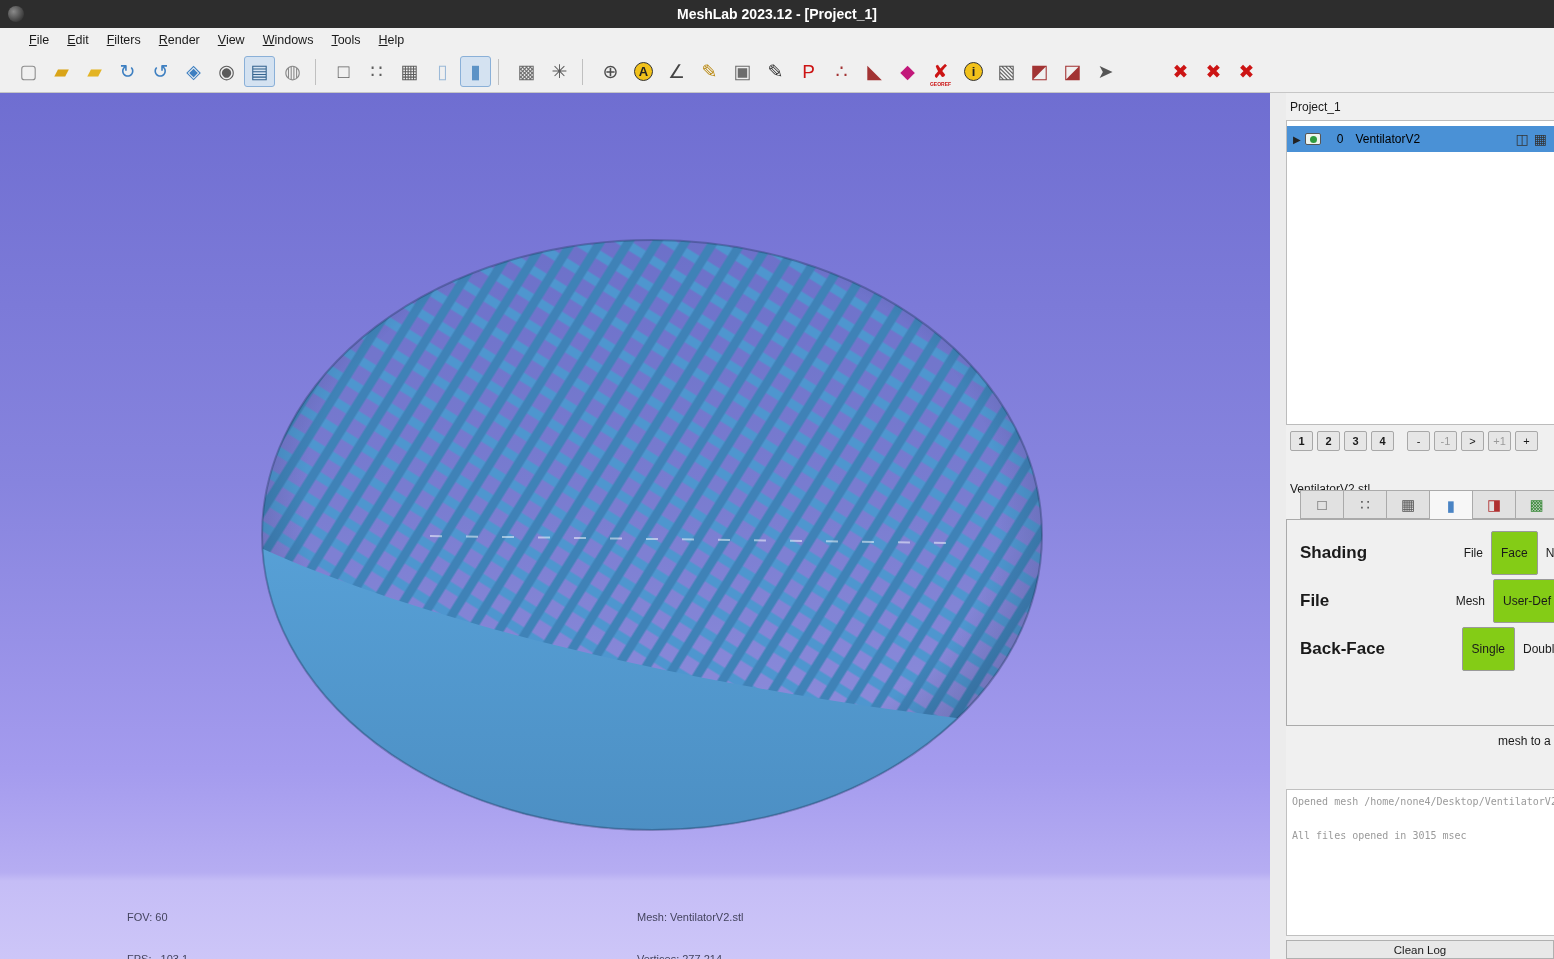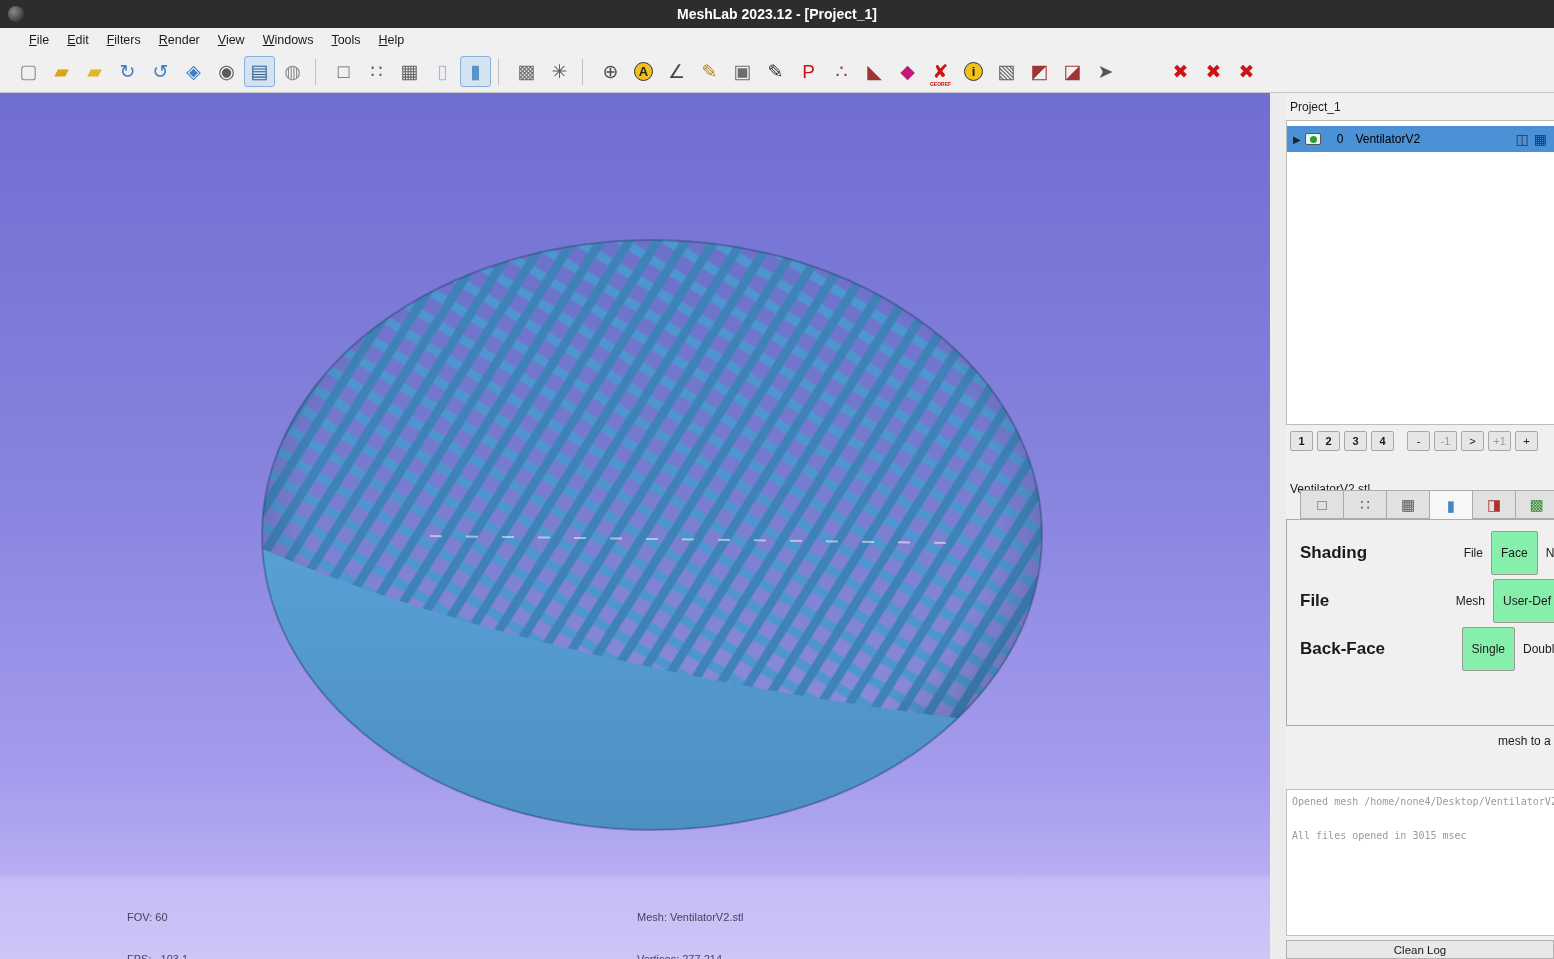--- a/index.html
+++ b/index.html
@@ -76,21 +76,21 @@
          display:flex; align-items:center; justify-content:center; font-size:15px; }
   .tab:last-child { border-right:1px solid #aaaaaa; }
   .tab.selected { background:#f7f7f7; height:30px; border-bottom:none; }
 
   .groupbox { position:absolute; top:426px; left:0; width:282px; height:207px; border:1px solid #aaaaaa;
               background:#f0f0f0; padding-top:20px; }
   .prow { display:flex; align-items:center; height:26px; padding-left:13px; margin-bottom:22px; }
   .plabel { font-weight:bold; font-size:17px; }
   .pcontrols { margin-left:auto; display:flex; align-items:center; gap:8px; padding-right:6px; white-space:nowrap; }
   .popt { font-size:12px; }
-  .pbtn { background:#86efac; border:1px solid #9a9a9a; border-radius:2px; padding:14px 9px; font-size:12px; }
+  .pbtn { background:#84cc16; border:1px solid #9a9a9a; border-radius:2px; padding:14px 9px; font-size:12px; }
 
   .apply-label { position:absolute; top:641px; left:212px; font-size:12px; white-space:nowrap; }
 
   .log-box { position:absolute; top:696px; left:0; width:280px; height:147px; background:#ffffff;
              border:1px solid #c0c0c0; font-family:"DejaVu Sans Mono", monospace; font-size:10px;
              color:#9a9a9a; overflow:hidden; white-space:nowrap; }
   .log-line1 { margin:6px 0 0 5px; }
   .log-line2 { margin:23px 0 0 5px; }
 
   .clean-bar { position:absolute; top:847px; left:0; width:268px; height:19px; }

